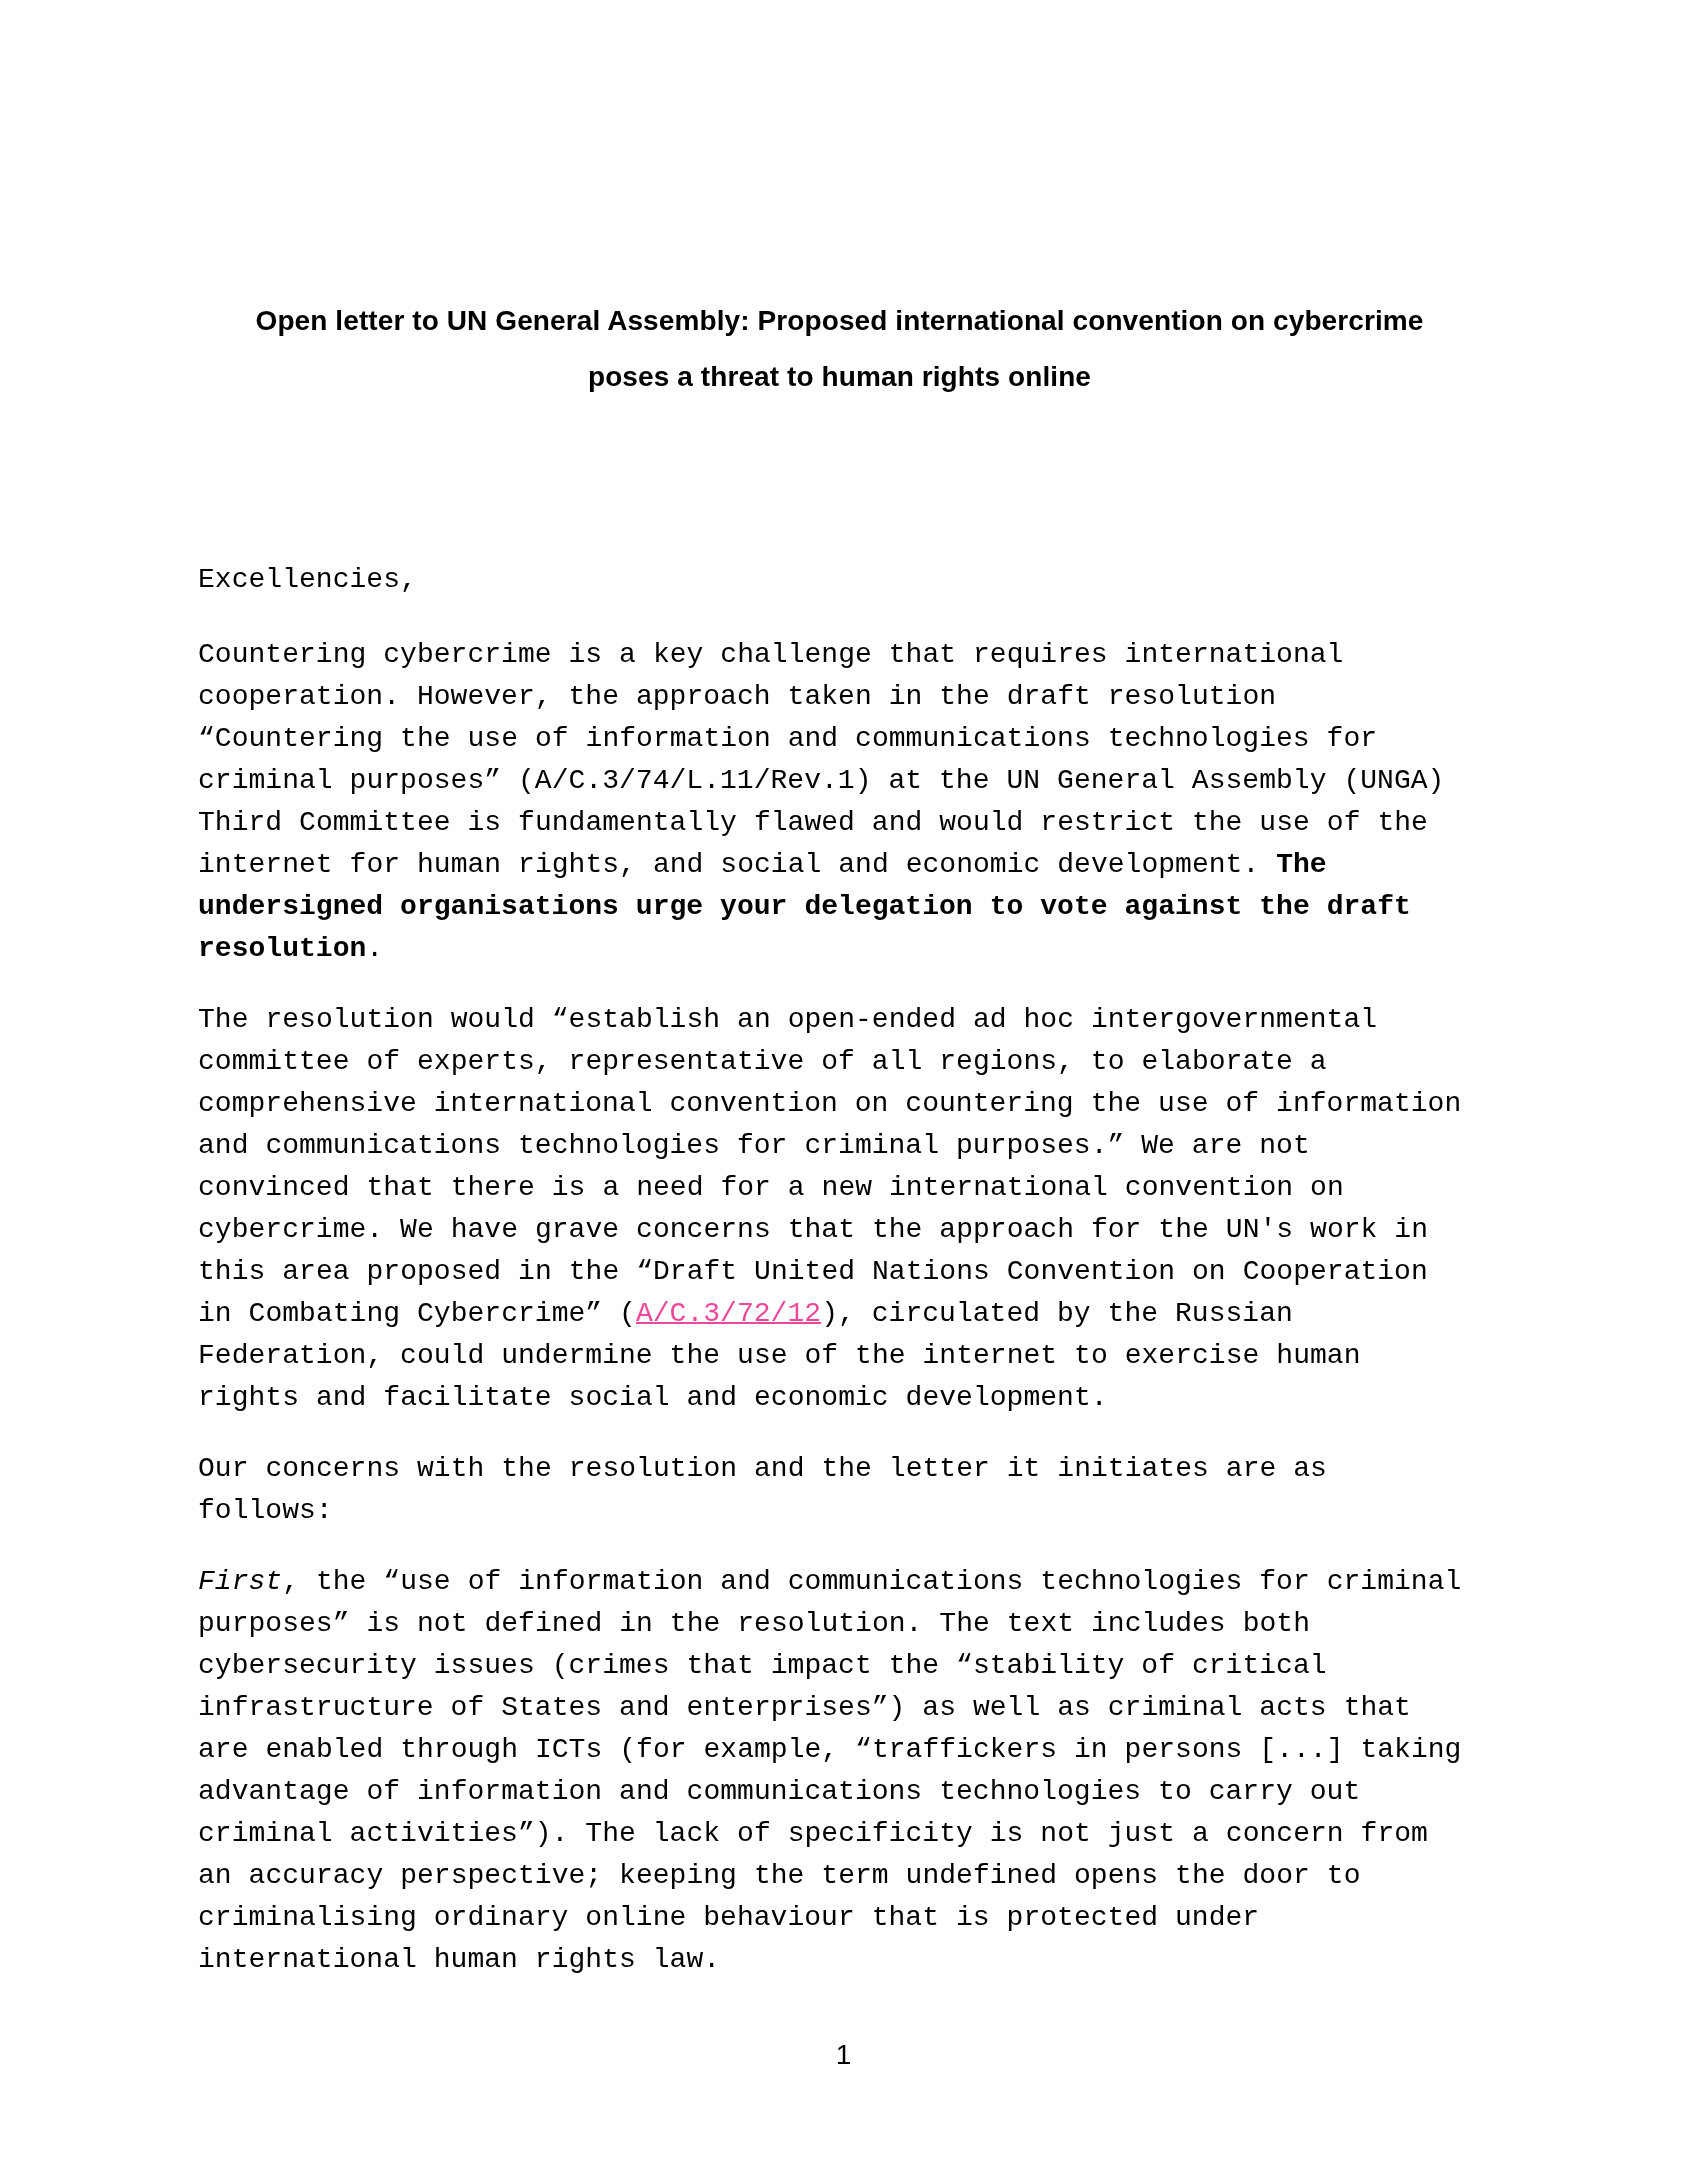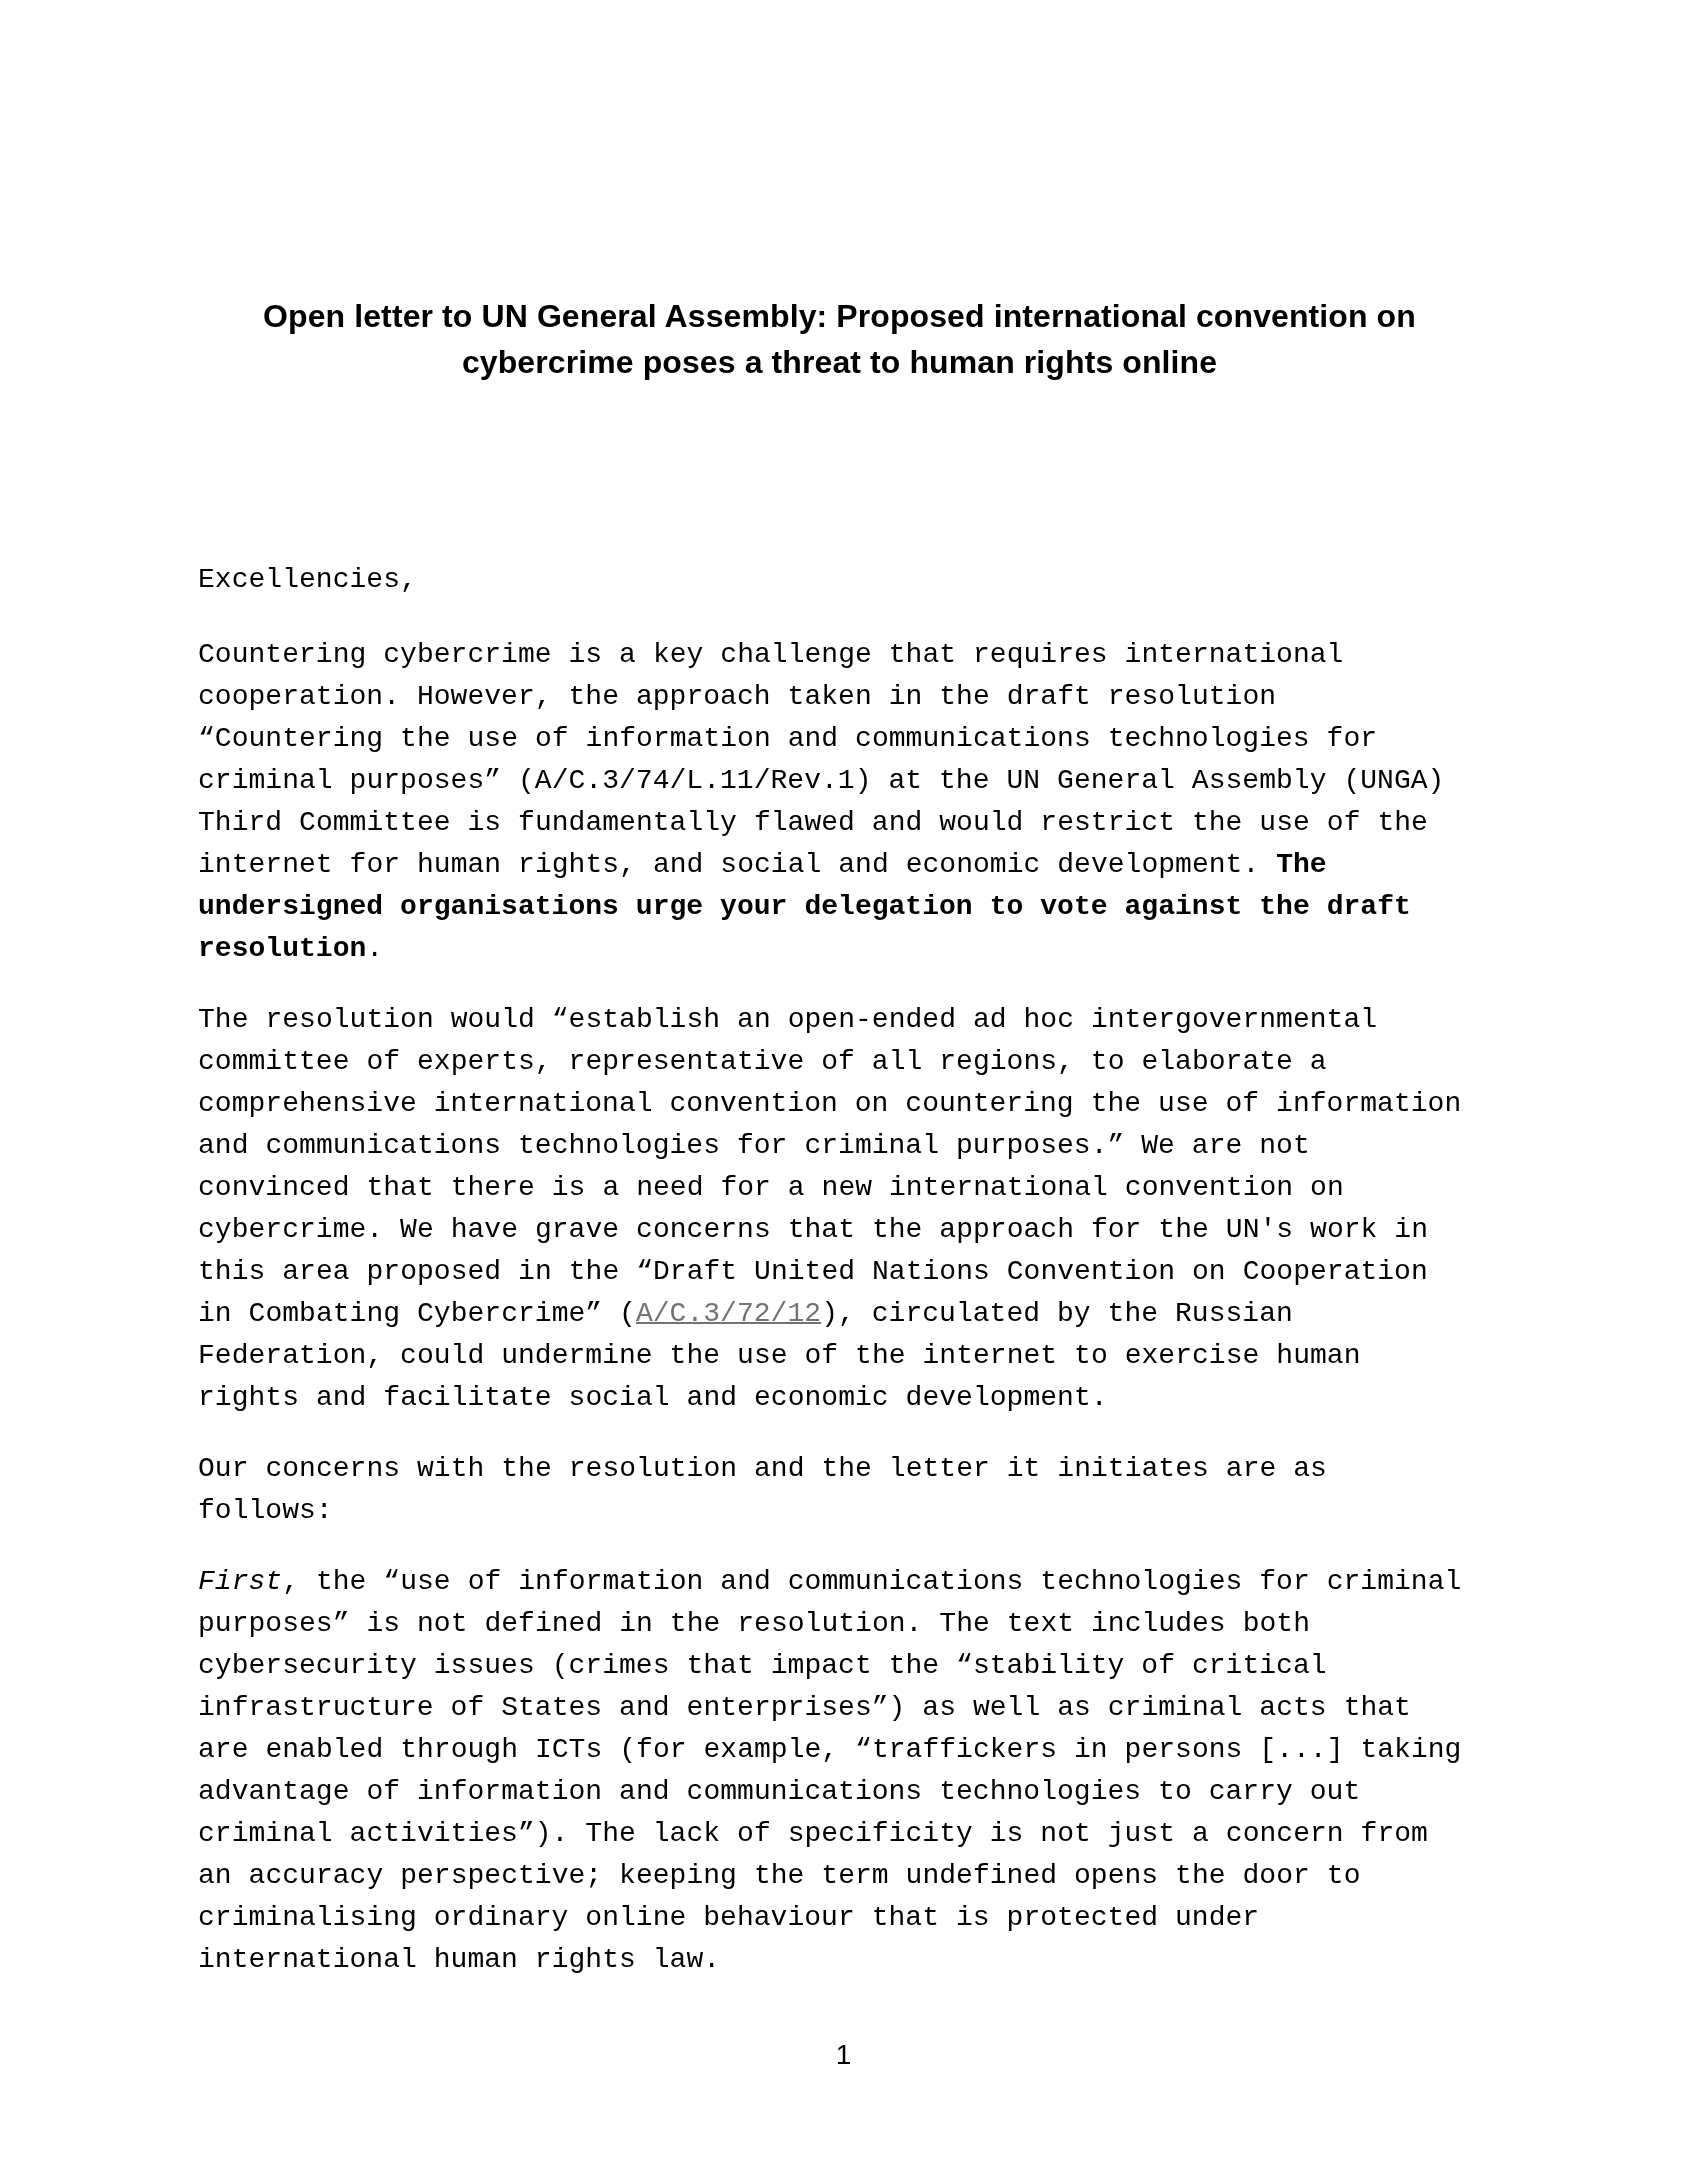--- a/index.html
+++ b/index.html
@@ -20,23 +20,23 @@
     box-sizing: border-box;
   }
 
   
   .doc-title {
     position: absolute;
     left: 241px;
     top: 293px;
     width: 1197px;
     text-align: center;
-    font-size: 32px;
+    font-size: 28px;
     font-weight: bold;
-    line-height: 46px;
+    line-height: 56px;
     letter-spacing: 0.1px;
   }
 
   
   .body-block {
     position: absolute;
     left: 198px;
     top: 559px;
     width: 1280px;
   }
@@ -51,21 +51,21 @@
   }
   .para:last-child { margin-bottom: 0; }
 
   .salutation { margin-bottom: 33px; }
 
   b, .bold { font-weight: bold; }
   i, .ital { font-style: italic; margin-top: 10px; }
 
   a.doclink,
   .doclink {
-    color: #737373;
+    color: #ec4899;
     text-decoration: underline;
     text-underline-offset: 1.3px;
   }
 
   
   .page-number {
     position: absolute;
     left: 0;
     top: 2034px;
     width: 1687px;

